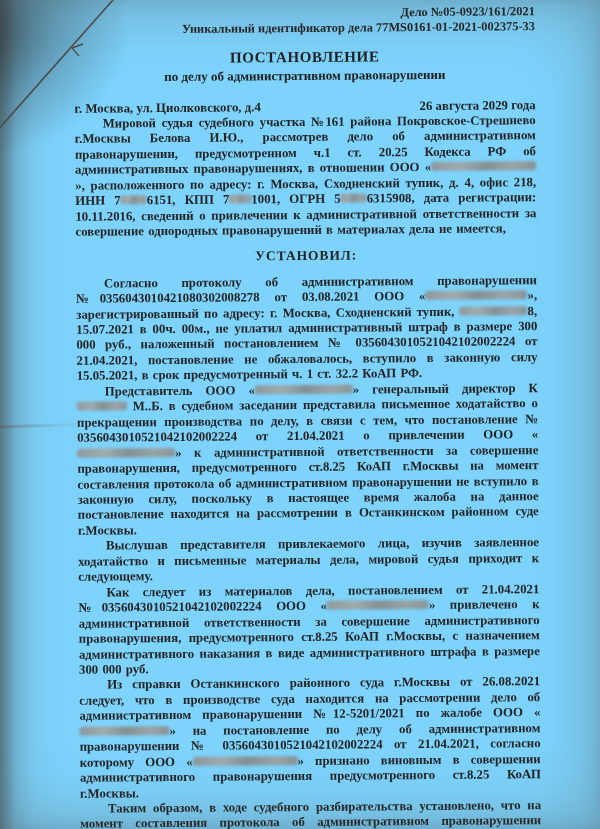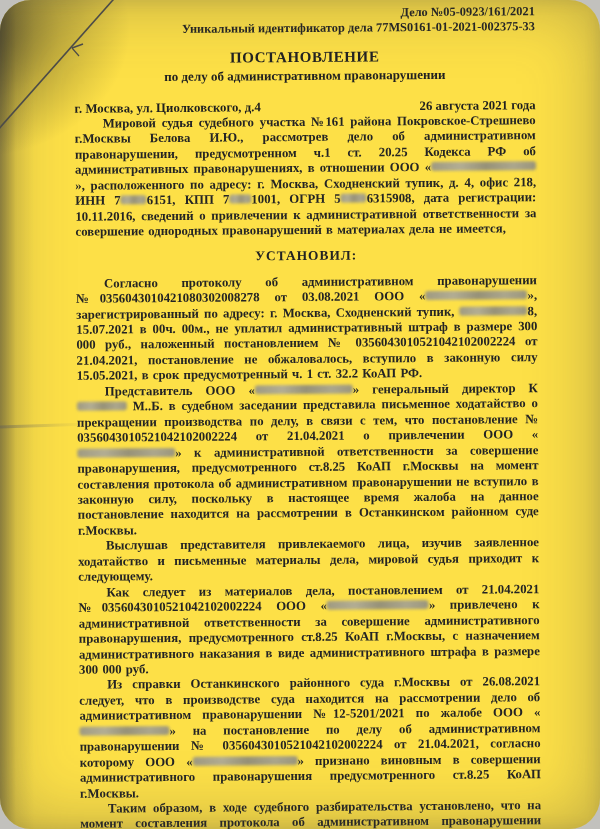--- a/index.html
+++ b/index.html
@@ -2,21 +2,21 @@
 <html><head>
 <meta charset="utf-8">
 <style>
   html,body{margin:0;padding:0;}
   body{
     width:600px;height:829px;overflow:hidden;position:relative;
     background:#c2c1bd;
     font-family:"Liberation Serif","DejaVu Serif",serif;
   }
   .photo{
-    position:absolute;inset:0;background:#fde047;overflow:hidden;border-radius:31px;
+    position:absolute;inset:0;background:#7dd3fc;overflow:hidden;
   }
   .vignette{
     position:absolute;inset:0;pointer-events:none;z-index:5;
     box-shadow:inset 0 0 70px rgba(70,68,62,.38), inset 0 0 16px rgba(80,78,72,.18);
   }
   .left-shade{
     position:absolute;left:0;top:0;bottom:0;width:34px;z-index:4;pointer-events:none;
     background:linear-gradient(to right, rgba(52,51,48,.45), rgba(52,51,48,.10) 16px, transparent 34px);
   }
   .corner-shade{
@@ -61,21 +61,21 @@
     <div class="hdr">
       <div>Дело №05-0923/161/2021</div>
       <div>Уникальный идентификатор дела 77MS0161-01-2021-002375-33</div>
     </div>
 
     <div class="title">ПОСТАНОВЛЕНИЕ</div>
     <div class="subtitle">по делу об административном правонарушении</div>
 
     <div class="venue-row">
       <span>г. Москва, ул. Циолковского, д.4</span>
-      <span>26 августа 2021 года</span>
+      <span>26 августа 2029 года</span>
     </div>
 
     <p class="par">Мировой судья  судебного участка №161 района Покровское-Стрешнево г.Москвы Белова И.Ю., рассмотрев дело об административном правонарушении, предусмотренном ч.1 ст. 20.25 Кодекса РФ об административных правонарушениях, в отношении ООО «<span class="redact" style="width:105px"></span>», расположенного по адресу: г. Москва, Сходненский тупик, д. 4, офис 218, ИНН 7<span class="redact" style="width:26px"></span>6151, КПП 7<span class="redact" style="width:22px"></span>1001, ОГРН 5<span class="redact" style="width:26px"></span>6315908, дата регистрации: 10.11.2016, сведений о привлечении к административной ответственности за совершение однородных правонарушений в материалах дела не имеется,</p>
 
     <div class="heading">УСТАНОВИЛ:</div>
 
     <p class="par">Согласно протоколу об административном правонарушении №0356043010421080302008278 от 03.08.2021 ООО «<span class="redact" style="width:102px"></span>», зарегистрированный по адресу: г. Москва, Сходненский тупик, <span class="redact" style="width:68px"></span>8, 15.07.2021 в 00ч. 00м., не уплатил административный штраф в размере 300 000 руб., наложенный постановлением № 0356043010521042102002224 от 21.04.2021, постановление не обжаловалось, вступило в законную силу 15.05.2021, в срок предусмотренный ч. 1 ст. 32.2 КоАП РФ.</p>
     <p class="par">Представитель ООО «<span class="redact" style="width:98px"></span>» генеральный директор К<span class="redact" style="width:50px"></span> М..Б. в судебном заседании представила письменное ходатайство о прекращении производства по делу, в связи с тем, что постановление № 0356043010521042102002224 от 21.04.2021 о привлечении ООО «<span class="redact" style="width:98px"></span>» к административной ответственности за совершение правонарушения, предусмотренного ст.8.25 КоАП г.Москвы на момент составления протокола об административном правонарушении не вступило в законную силу, поскольку в настоящее время жалоба на данное постановление находится на рассмотрении в Останкинском районном суде г.Москвы.</p>
     <p class="par">Выслушав представителя привлекаемого лица, изучив заявленное ходатайство и письменные материалы дела, мировой судья приходит к следующему.</p>
     <p class="par">Как следует из материалов дела, постановлением от 21.04.2021 №0356043010521042102002224 ООО «<span class="redact" style="width:102px"></span>» привлечено к административной ответственности за совершение административного правонарушения, предусмотренного ст.8.25 КоАП г.Москвы, с назначением административного наказания в виде административного штрафа в размере 300 000 руб.</p>

